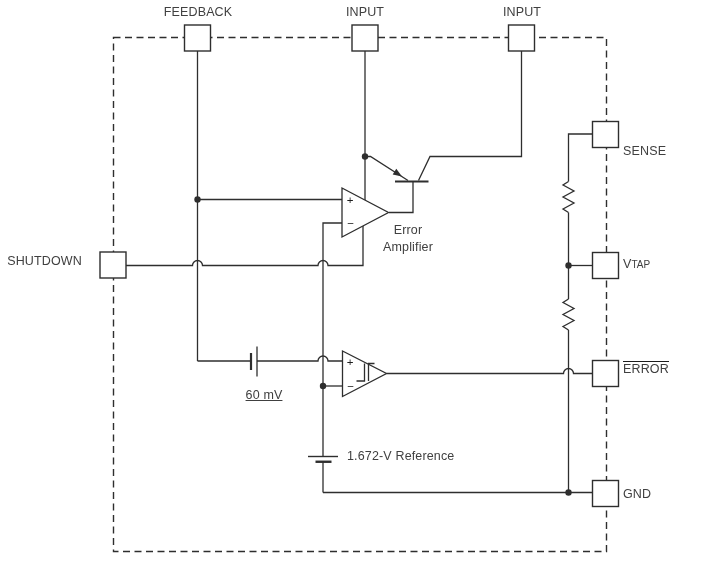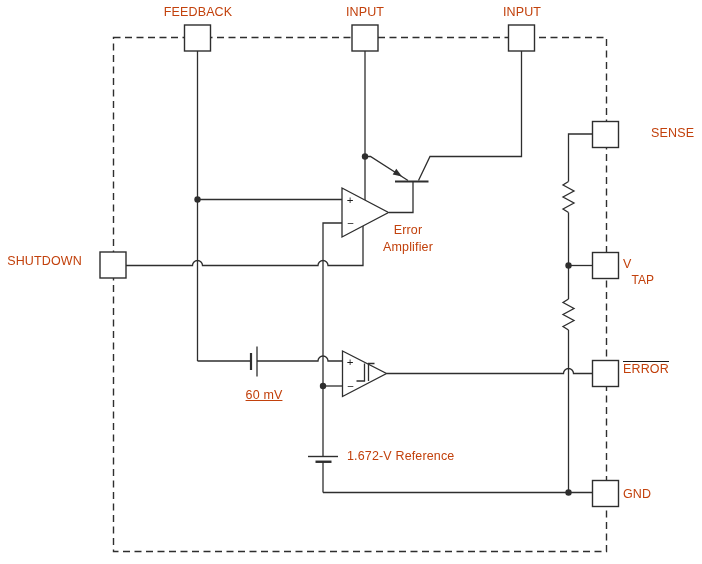--- a/index.html
+++ b/index.html
@@ -7,29 +7,29 @@
     position:relative;
     width:702px;height:564px;
     background:#ffffff;
     font-family:"Liberation Sans", sans-serif;
     overflow:hidden;
   }
   #stage svg{position:absolute;left:0;top:0;}
   .lbl{
     position:absolute;
     font-size:12.5px;
-    color:#c2410c;
+    color:#404040;
     letter-spacing:0.15px;
     white-space:nowrap;
     line-height:13px;
   }
   .center{transform:translateX(-50%);}
   .two-line{text-align:center;line-height:17px;}
   .overline{display:inline-block;border-top:1.2px solid #1c1c1c;padding-top:1px;}
-  .sub{font-size:12px;position:relative;top:16px;letter-spacing:0;}
+  .sub{font-size:10px;position:relative;top:0;letter-spacing:0;}
   .svgtxt{font-family:"Liberation Sans", sans-serif;font-size:11.5px;fill:#1c1c1c;}
 </style>
 </head>
 <body>
 
 <div id="stage">
 
   <svg width="702" height="564" viewBox="0 0 702 564">
 
     <rect x="113.5" y="37.5" width="493" height="514" fill="none" stroke="#2e2e2e" stroke-width="1.4" stroke-dasharray="7,4.5"></rect>
@@ -109,21 +109,21 @@
       <circle cx="323" cy="386" r="3.2"></circle>
       <circle cx="568.5" cy="265.5" r="3.2"></circle>
       <circle cx="568.5" cy="492.5" r="3.2"></circle>
     </g>
   </svg>
 
   <span class="lbl center" style="left:198px;top:6px;">FEEDBACK</span>
   <span class="lbl center" style="left:365px;top:6px;text-align:center;">INPUT</span>
   <span class="lbl center" style="left:522px;top:6px;">INPUT</span>
   <span class="lbl" style="right:620px;top:255px;">SHUTDOWN</span>
-  <span class="lbl" style="left:623px;top:127px;margin-left:28px;">SENSE</span>
+  <span class="lbl" style="left:623px;top:145px;">SENSE</span>
   <span class="lbl" style="left:623px;top:258px;"><span>V</span><span class="sub">TAP</span></span>
   <span class="lbl" style="left:623px;top:361px;"><span class="overline">ERROR</span></span>
   <span class="lbl" style="left:623px;top:488px;">GND</span>
 
   <span class="lbl two-line center" style="left:408px;top:222px;"><span>Error</span><br><span>Amplifier</span></span>
 
   <span class="lbl center" style="left:264px;top:389px;text-decoration:underline;">60 mV</span>
   <span class="lbl" style="left:347px;top:450px;">1.672-V Reference</span>
 
 </div>

